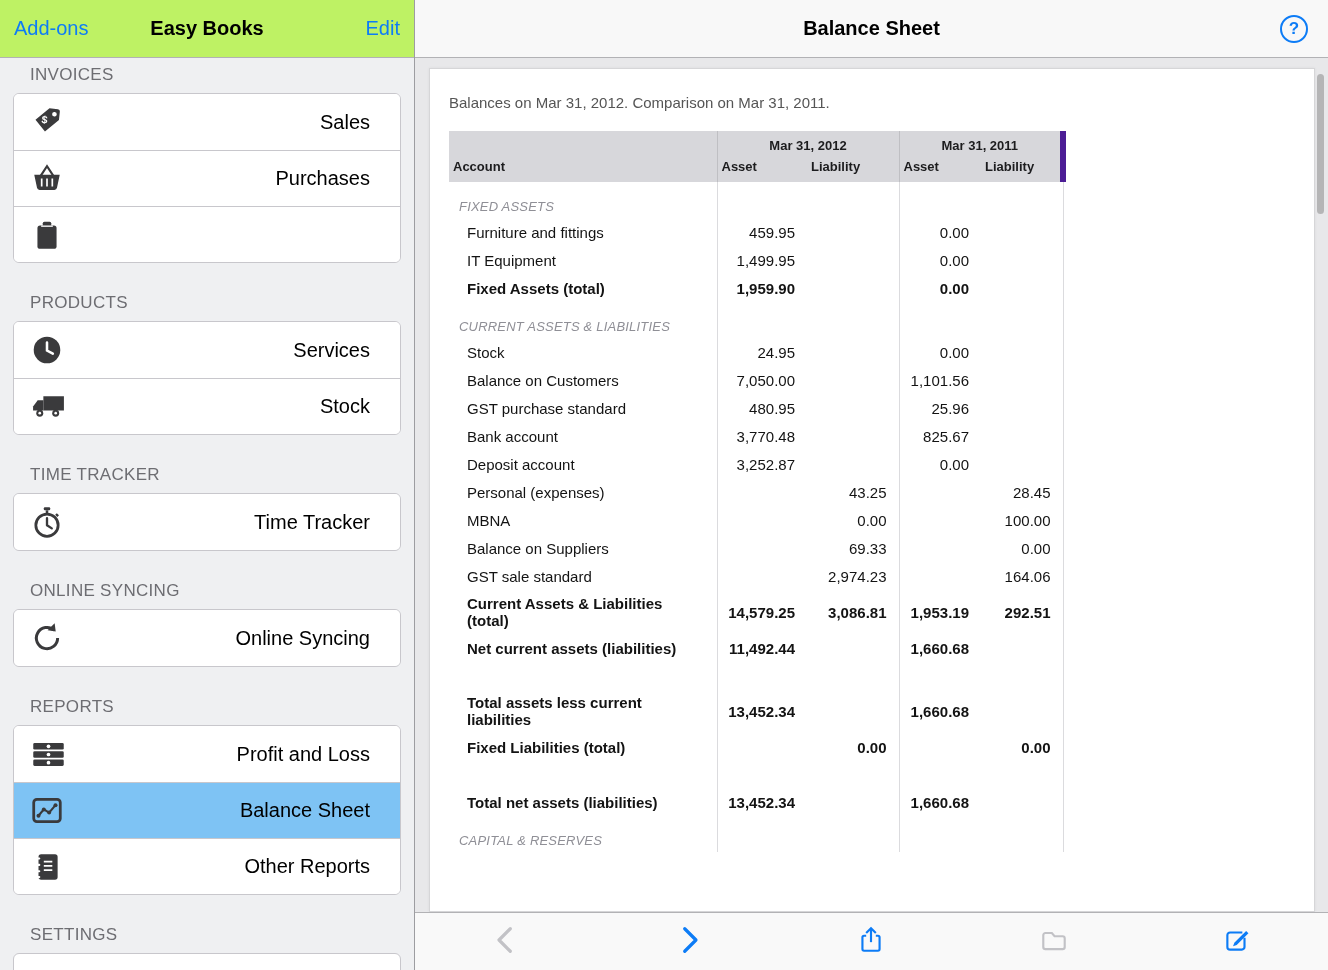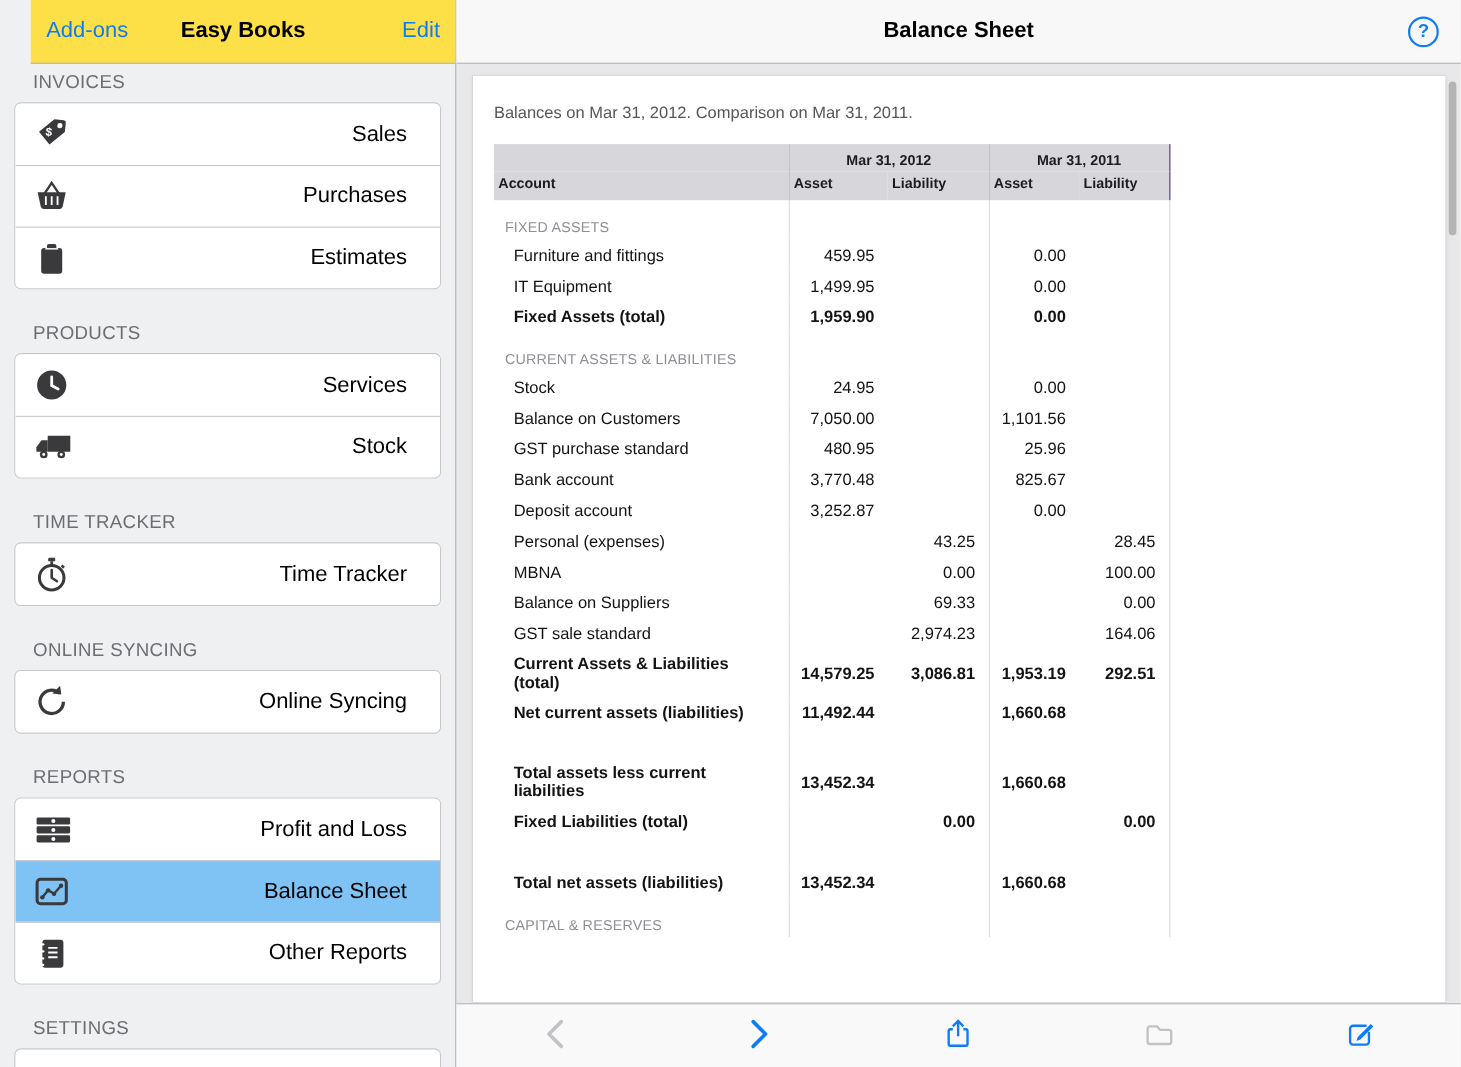--- a/index.html
+++ b/index.html
@@ -11,22 +11,22 @@
     --icon-dark:#3a3a3c;
     --disabled-gray:#c2c2c6;
   }
   *{margin:0;padding:0;box-sizing:border-box;}
   html,body{width:1328px;height:970px;overflow:hidden;}
   body{font-family:"Liberation Sans",sans-serif;background:#fff;color:#000;}
   .app{display:flex;width:1328px;height:970px;}
 
   
   .sidebar{width:415px;height:100%;background:#eff0f2;border-right:1px solid #9d9da1;display:flex;flex-direction:column;flex:none;}
-  .sidebar-nav{height:58px;flex:none;background:#fde047;border-bottom:1px solid var(--hairline);
-    display:grid;grid-template-columns:1fr auto 1fr;align-items:center;padding:0 14px;margin-left:28px;}
+  .sidebar-nav{height:58px;flex:none;background:#bef264;border-bottom:1px solid var(--hairline);
+    display:grid;grid-template-columns:1fr auto 1fr;align-items:center;padding:0 14px;}
   .nav-btn{background:none;border:none;font-family:inherit;font-size:20px;color:var(--accent);cursor:pointer;padding:4px 0;}
   .nav-btn.left{justify-self:start;}
   .nav-btn.right{justify-self:end;}
   .sidebar-title{font-size:20px;font-weight:bold;color:#000;justify-self:center;}
   .sidebar-content{flex:1;overflow:hidden;padding-bottom:4px;}
   .section-title{color:#6d6d72;font-size:17px;line-height:20px;margin:30px 30px 8px 30px;letter-spacing:0.3px;}
   .section-title.first{margin-top:7px;}
   .group{margin:0 13px;background:#fff;border:1px solid var(--group-border);border-radius:6px;overflow:hidden;}
   .group-stub{height:56px;}
   .group-item{height:56px;display:flex;align-items:center;padding:0 16px;border-top:1px solid var(--group-border);background:#fff;cursor:pointer;}
@@ -56,28 +56,28 @@
   .report-table col.col-acct{width:268px;}
   .report-table col.col-a1{width:90px;}
   .report-table col.col-l1{width:92px;}
   .report-table col.col-a2{width:82px;}
   .report-table col.col-l2{width:82px;}
   .report-table thead th{background:#d7d7db;font-size:13px;color:#1c1c1e;font-weight:bold;}
   .h-group{text-align:center;padding:7px 20px 3px;}
   .h-col{text-align:left;padding:3px 4px 8px;}
   .h-blank{background:#d7d7db;}
   th.bl{border-left:1px solid #bfbfc3;}
-  th.br{border-right:1px solid #4c1d95;margin-left:24px;}
+  th.br{border-right:6px solid #4c1d95;margin-left:24px;}
   .report-table td{padding:5px 10px;height:28px;font-size:15px;color:#131313;vertical-align:middle;}
   .report-table td.acct{text-align:left;padding-left:18px;}
   .report-table td.num{text-align:right;padding-right:12px;}
   .report-table td.c0,.report-table td.c2{border-left:1px solid #dbdbde;}
   .report-table td.c3{border-right:1px solid #dbdbde;}
   tr.section-row td{color:#8f8f96;font-size:13px;padding-top:17px;padding-bottom:4px;letter-spacing:0.2px;font-weight:normal;}
-  tr.section-row td.acct{padding-left:10px;}
+  tr.section-row td.acct{padding-left:10px;font-style:italic;}
   tr.total-row td{font-weight:bold;}
   tr.spacer-row td{height:27px;}
 
   
   .toolbar{height:58px;flex:none;background:#f9f9f9;border-top:1px solid var(--hairline);
     display:flex;align-items:center;justify-content:space-around;}
   .toolbar-btn{background:none;border:none;cursor:pointer;color:var(--accent);padding:6px 10px;}
   .toolbar-btn.disabled{color:var(--disabled-gray);}
   .tb-icon{display:inline-flex;}
   svg{display:block;}
@@ -121,21 +121,20 @@
             <span class="item-label">Purchases</span>
           </div>
           <div class="group-item">
             <span class="item-icon">
               <svg width="34" height="34" viewBox="0 0 32 32">
                 <rect x="7" y="7" width="18" height="22" rx="2.5" fill="currentColor"></rect>
                 <rect x="12" y="3.5" width="8" height="5.5" rx="1.5" fill="currentColor"></rect>
                 <rect x="10.5" y="7" width="11" height="1.4" fill="#fff" opacity="0.9"></rect>
               </svg>
             </span>
-            <span class="item-label">Estimates</span>
           </div>
         </div>
         <div class="section-title">PRODUCTS</div>
         <div class="group">
           <div class="group-item">
             <span class="item-icon">
               <svg width="34" height="34" viewBox="0 0 32 32">
                 <circle cx="16" cy="16" r="12.5" fill="currentColor"></circle>
                 <path d="M16 9v7.5l5.5 3" stroke="#fff" stroke-width="2.4" fill="none" stroke-linecap="round"></path>
               </svg>

